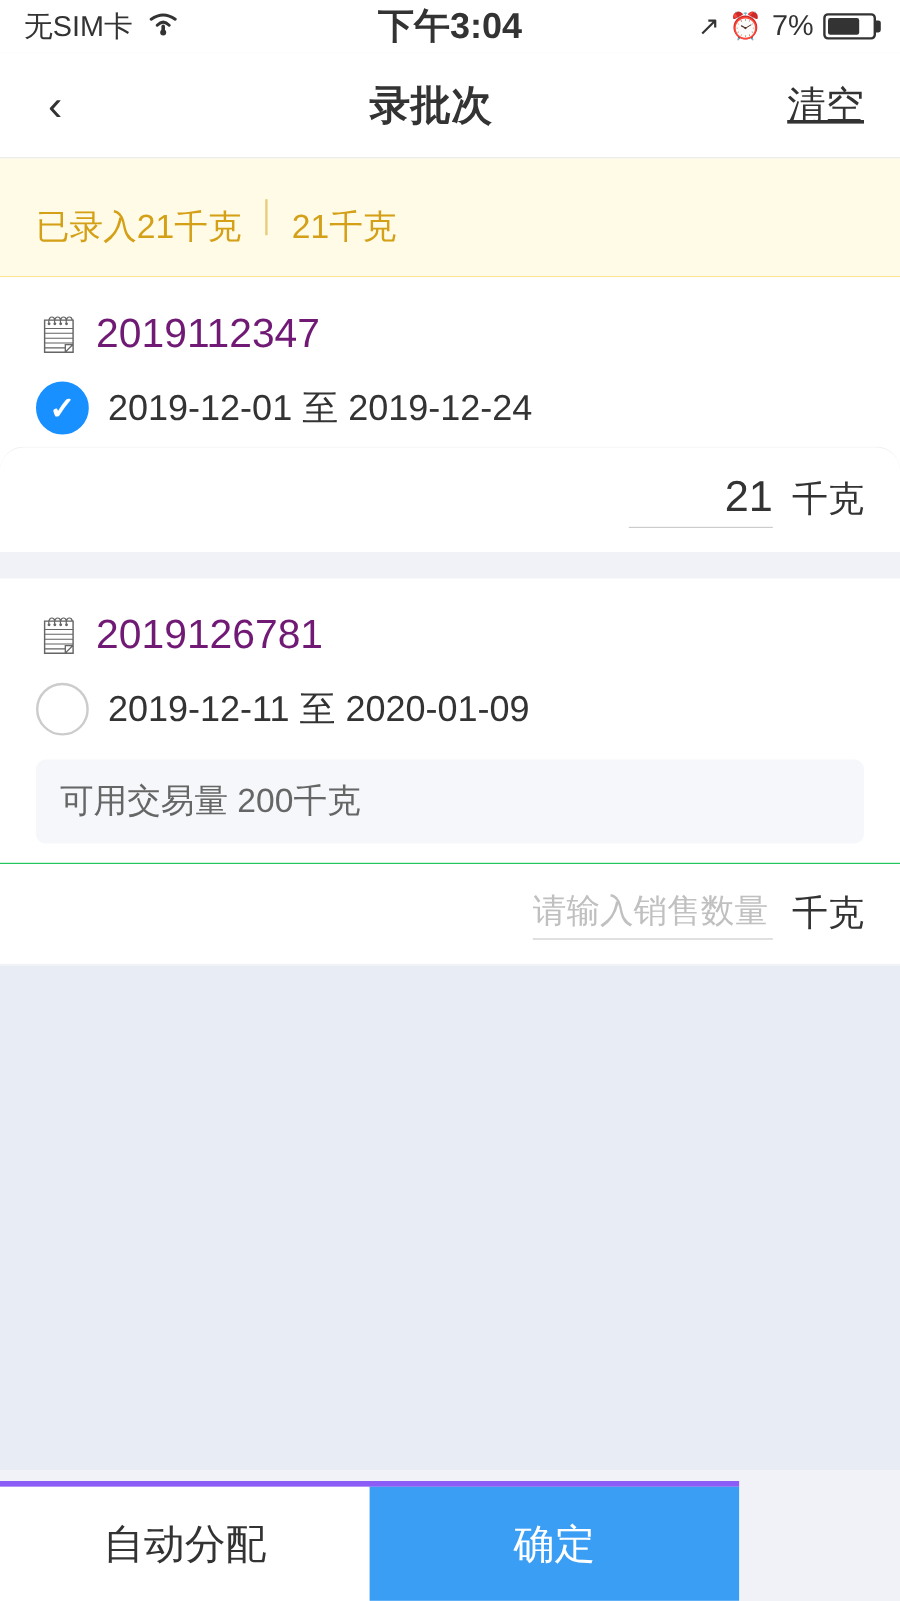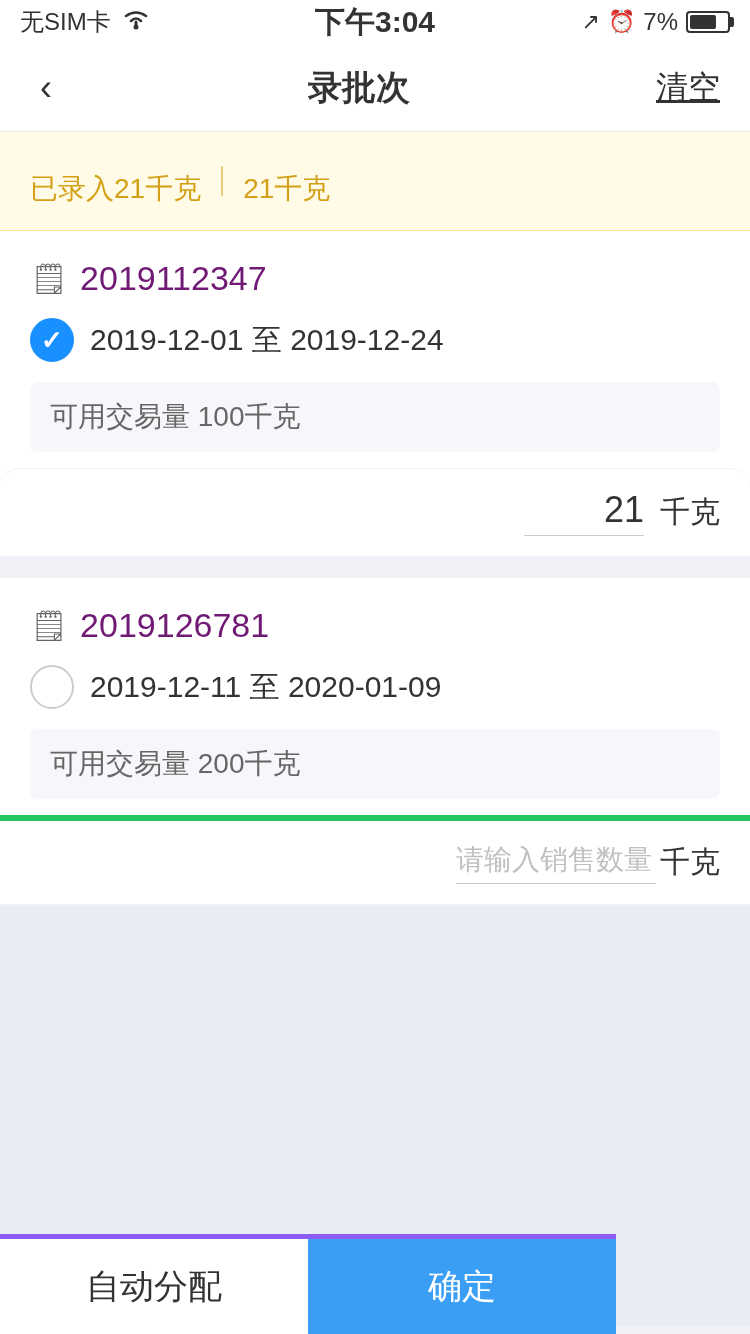--- a/index.html
+++ b/index.html
@@ -217,22 +217,22 @@
       background: #f0f2f7;
     }
 
     
     .input-row {
       display: flex;
       align-items: center;
       justify-content: flex-end;
       padding: 20px 30px;
       background: #fff;
-      gap: 4px;
-      border-top: 6px solid #22c55e;
+      gap: 16px;
+      border-top: 1px solid #22c55e;
     }
     .input-placeholder {
       font-size: 28px;
       color: #c0c0c0;
       text-align: right;
     }
     .input-field-wrap {
       border-bottom: 1px solid #ccc;
       min-width: 200px;
       padding-bottom: 4px;
@@ -324,21 +324,20 @@
 
   <div class="batch-card">
     <div class="batch-header">
       <span class="batch-icon">🗒</span>
       <span class="batch-id">2019112347</span>
     </div>
     <div class="batch-date-row">
       <div class="radio-btn checked"></div>
       <span class="batch-date">2019-12-01 至 2019-12-24</span>
     </div>
-    <div class="batch-available">可用交易量 100千克</div>
     <div class="amount-row">
       <div class="amount-underline">
         <span class="amount-value">21</span>
       </div>
       <span class="amount-unit">千克</span>
     </div>
   </div>
 
   <div class="card-divider"></div>
 

